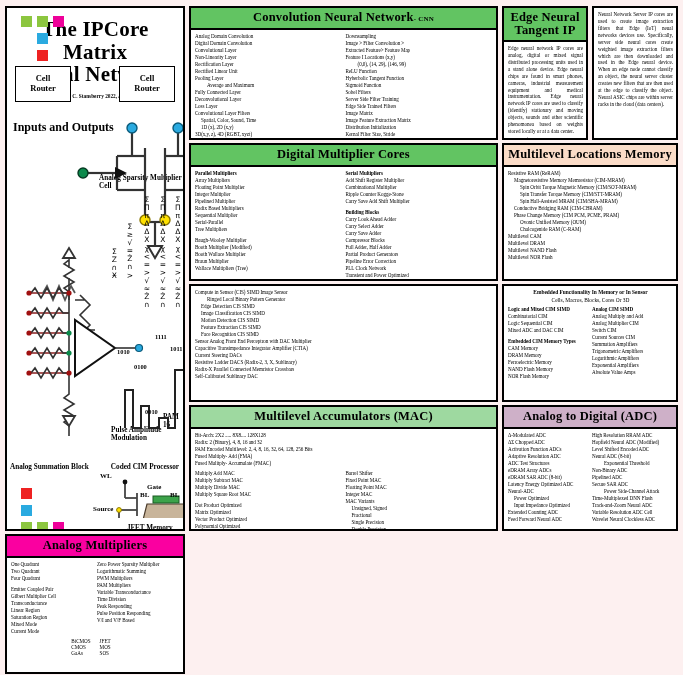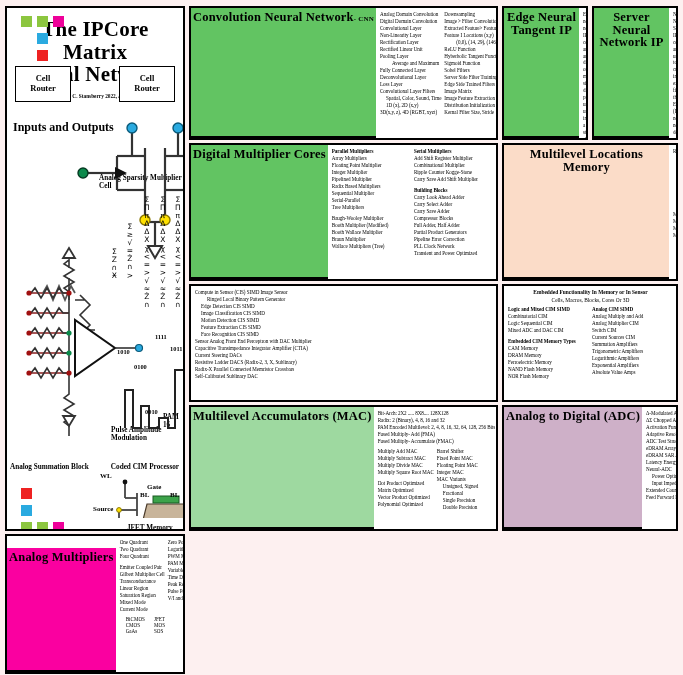--- a/index.html
+++ b/index.html
@@ -1,26 +1,26 @@
 <!DOCTYPE html>
 <html><head>
 <meta charset="utf-8">
 <style>
   html,body{margin:0;padding:0;background:#fdf0f0;}
   body{width:683px;height:675px;font-family:"Liberation Serif",serif;overflow:hidden;}
   #poster{position:relative;width:683px;height:675px;box-sizing:border-box;padding:6px 5px;background:#fdf0f0;}
   .grid{display:grid;grid-template-columns:180px 1fr 176px;grid-template-rows:134px 138px 118px 126px 140px;gap:3px 4px;height:663px;}
-  .panel{border:2px solid #000;background:#fff;display:flex;flex-direction:row;overflow:hidden;}
+  .panel{border:2px solid #000;background:#fff;display:flex;flex-direction:column;overflow:hidden;}
   .phead{border-bottom:2px solid #000;text-align:center;font-weight:bold;font-size:12.5px;line-height:1;padding:3px 2px 4px;letter-spacing:0.2px;font-family:"Liberation Serif",serif;}
   .phead .sub{font-size:7px;vertical-align:baseline;}
   .pbody{flex:1;padding:3px 3px 1px 4px;overflow:hidden;background:#fff;}
   .green{background:#62c462;}
   .peach{background:#fbdcc8;}
   .mauve{background:#ceb0c8;}
-  .pink{background:#fa00a0;color:#000;margin-top:12px;}
+  .pink{background:#fa00a0;color:#000;}
   .lgreen{background:#9ed9a0;}
   .cols2{display:grid;grid-template-columns:1fr 1fr;column-gap:3px;}
   ul.lst{list-style:none;margin:0;padding:0;}
   ul.lst li{font-size:5.1px;line-height:1.38;white-space:nowrap;letter-spacing:-0.05px;font-family:"Liberation Serif",serif;}
   li.i1{padding-left:6px;} li.i2{padding-left:12px;}
   li.b{font-weight:bold;} li.sp{height:4px;}
   .para{font-size:5.1px;line-height:1.36;text-align:justify;margin:0 0 2px 0;}
   .ctr{text-align:center;font-weight:bold;font-size:5.4px;line-height:1.4;}
   
   #center{border:2px solid #000;background:#fff;position:relative;grid-row:1 / span 4;overflow:hidden;}
@@ -88,21 +88,20 @@
           <ul class="lst">
                 <li class="">Classification Block</li>
               </ul>
           <ul class="lst">
                 <li class="">Weighted Decision Processor</li>
               </ul>
         </div>
       </div>
     </div>
     <div class="panel">
-      <div class="phead green">Server  Neural Network IP</div>
       <div class="pbody">
         <p class="para">Neural Network Server IP cores are used to create image extraction filters that  Edge (IoT) neual networks devices use. Specifically, server side neural cores create weighted image extraction filters which are then downloaded and used in the Edge neural device.  When an edge node cannot classify an object, the neural server cluster creates new filters that are then used at the edge to classify the object. Neural ASIC chips are within server racks in the cloud (data centers).</p>
 
       </div>
     </div>
   </div>
 
   <div class="panel">
     <div class="phead green">Digital Multiplier Cores</div>
     <div class="pbody cols2">

